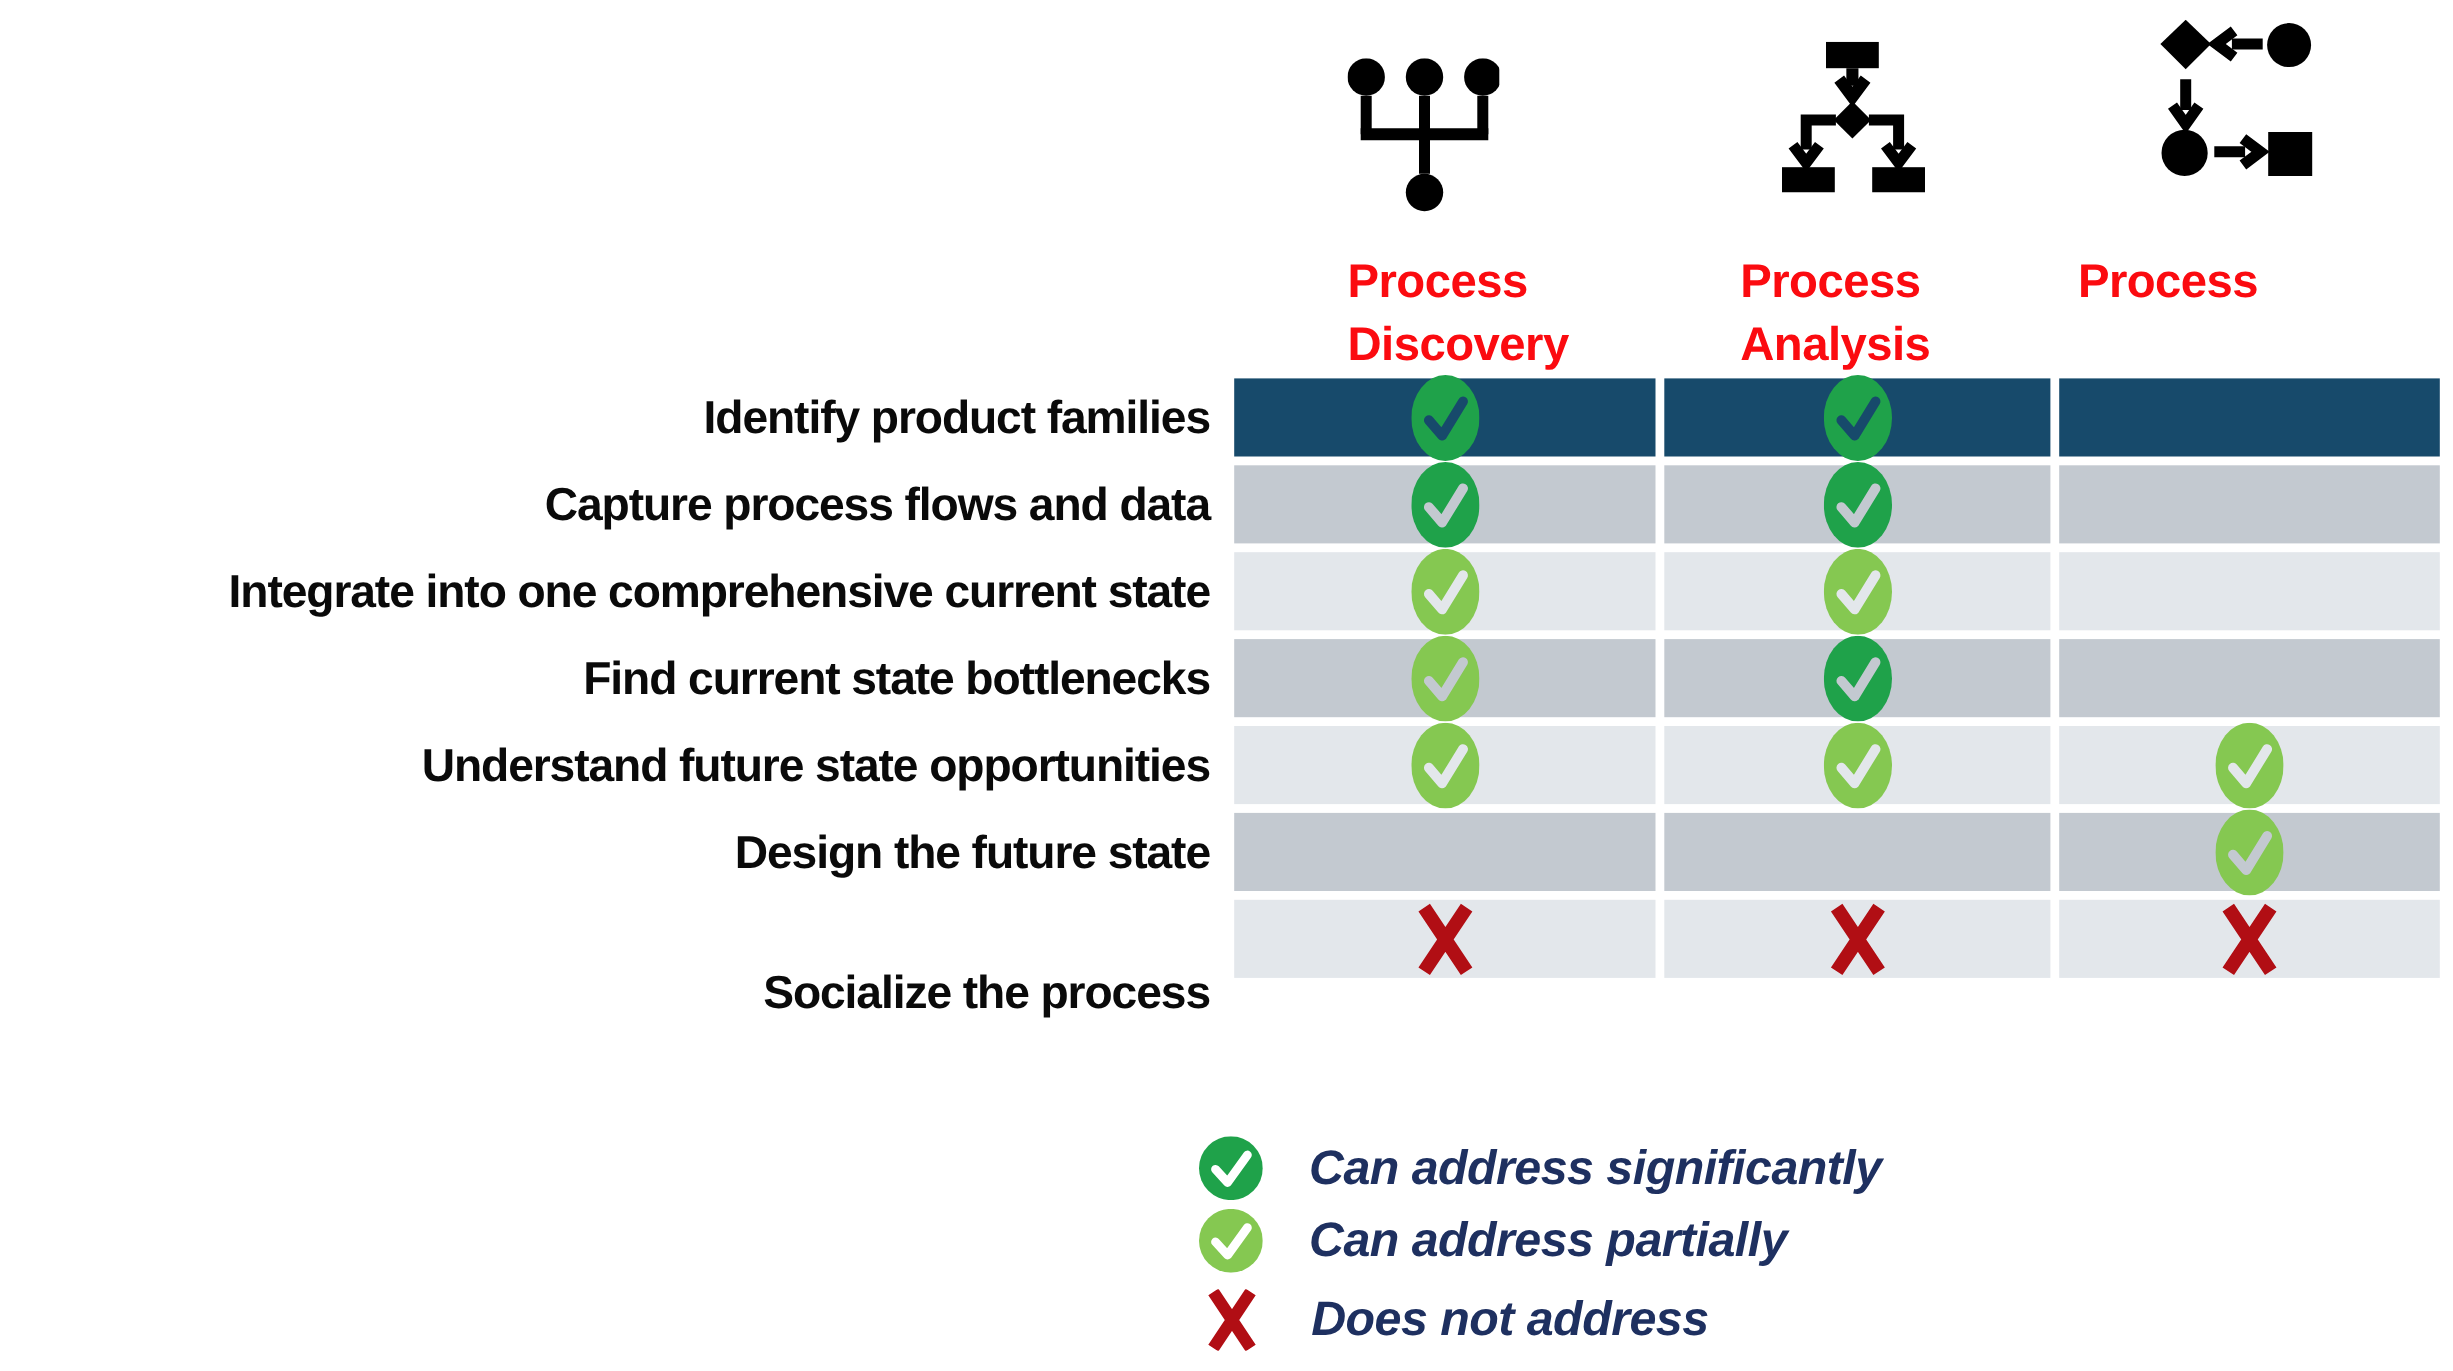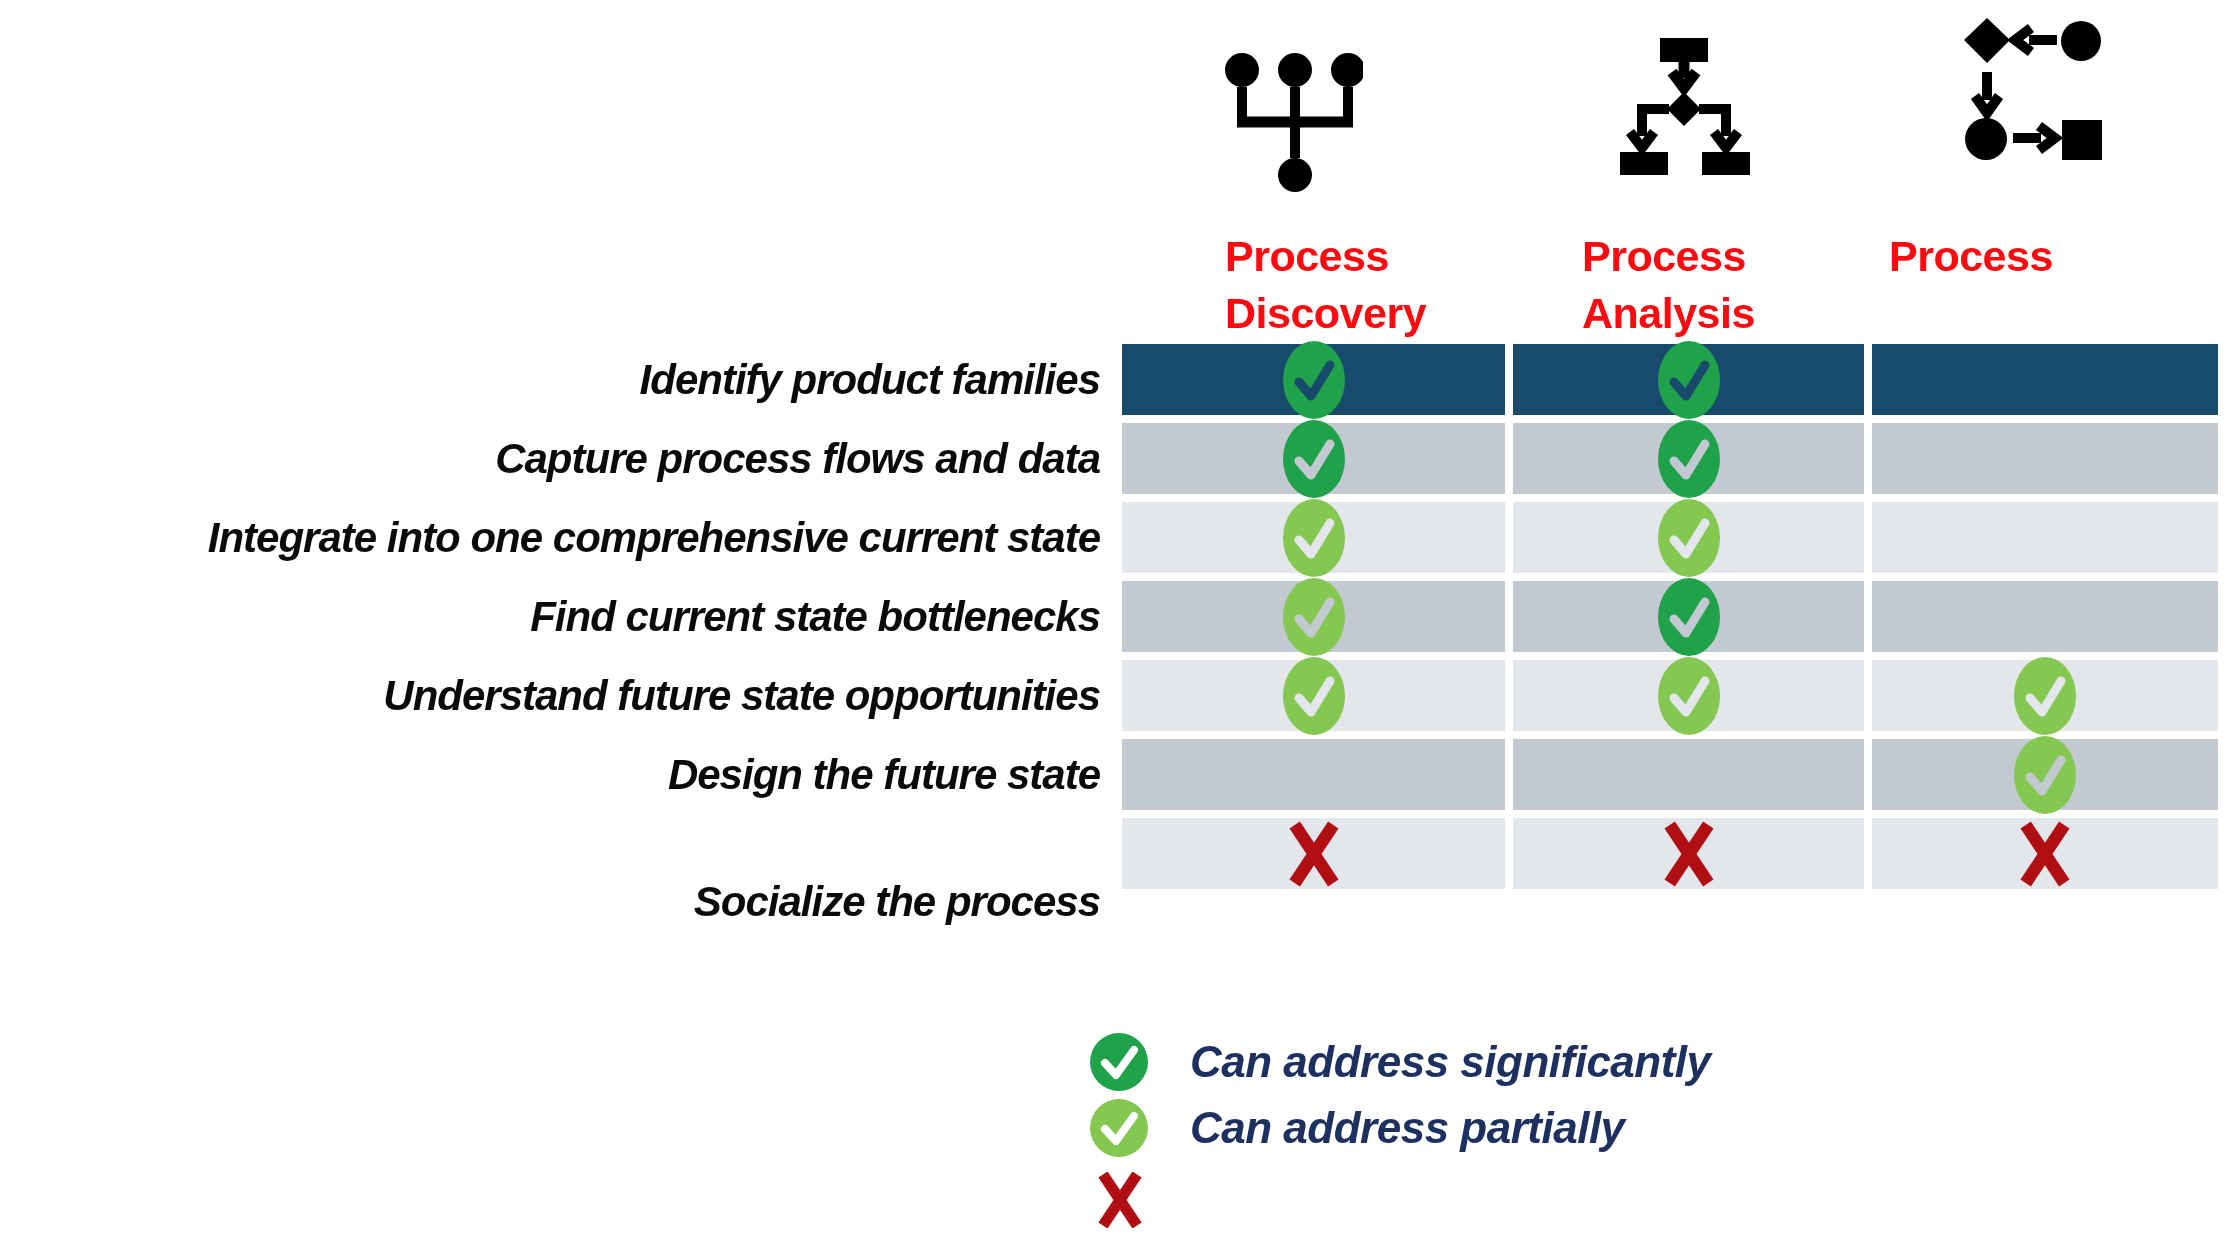--- a/index.html
+++ b/index.html
@@ -22,21 +22,21 @@
   .top-icon{position:absolute;}
   .icon-1{left:1225px;top:53px;}
   .icon-2{left:1620px;top:38px;}
   .icon-3{left:1963px;top:18px;}
   .top-icon svg{display:block;}
   .top-icon .stroke{stroke:var(--icon-black);fill:none;}
   .top-icon .fill{fill:var(--icon-black);}
   
   .row-label{
     position:absolute;left:0;width:1100px;text-align:center;
-    font-size:42px;font-weight:bold;font-style:italic;
+    font-size:42px;font-weight:bold;
     letter-spacing:-1px;color:var(--row-label-black);
     display:flex;align-items:center;justify-content:flex-end;
     white-space:nowrap;
   }
   .matrix-cell{
     position:absolute;display:flex;align-items:center;justify-content:center;
     overflow:visible;
   }
   .bg-blue{background:var(--row-blue);}
   .bg-gray{background:var(--row-gray);}
@@ -234,16 +234,17 @@
           </svg>
         </span>
       <span class="legend-label">Can address partially</span>
     </div>
     <div class="legend-item" style="top:1170px">
       <span class="legend-icon" id="legend-icon-2">
           <svg class="mark" width="60" height="56" viewBox="0 0 56 66">
             <path d="M8 3 L48 63 M48 3 L8 63" stroke="#B10E14" stroke-width="13" fill="none"></path>
           </svg>
         </span>
+      <span class="legend-label">Does not address</span>
     </div>
   </div>
 
 </div>
 
 </body></html>

